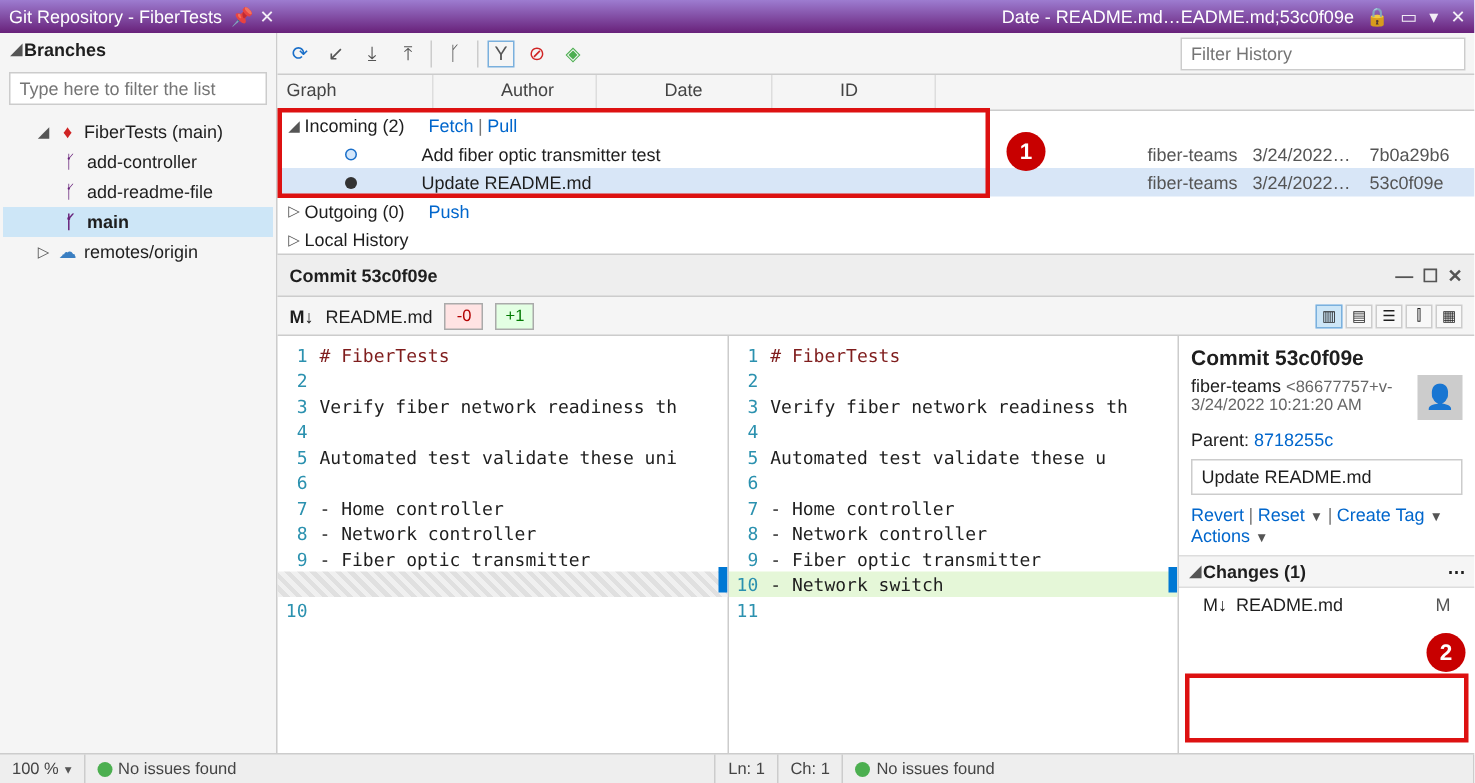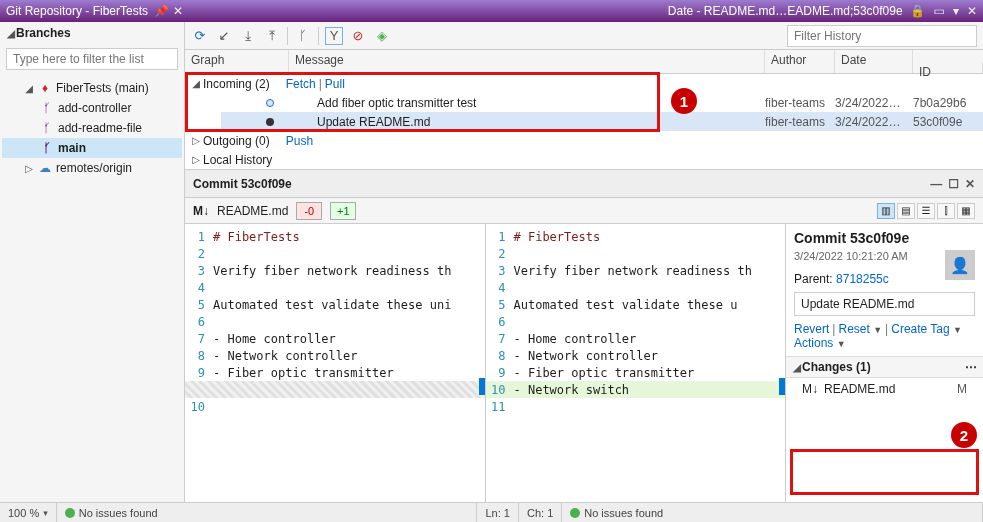--- a/index.html
+++ b/index.html
@@ -19,33 +19,33 @@
 .tree-row.sel { background: #cde6f7; font-weight: 600; }
 .caret { width: 10px; color: #555; font-size: 10px; display: inline-block; text-align: center; }
 .git-ic { color: #d02424; font-weight: bold; width: 14px; display:inline-block; text-align:center; }
 .branch-ic { color: #68217a; width: 14px; display:inline-block; text-align:center; }
 .cloud-ic { color: #3a7fc2; width:14px; display:inline-block; text-align:center; }
 .right { flex: 1; display: flex; flex-direction: column; min-width: 0; }
 .toolbar { height: 28px; border-bottom: 1px solid #ccc; display: flex; align-items: center; padding: 0 6px; gap: 6px; background: #f5f5f5; }
 .toolbar .tb-ic { width: 18px; height: 18px; display:flex; align-items:center; justify-content:center; font-size: 13px; color: #555; cursor: pointer; }
 .toolbar .spacer { flex: 1; }
 .filter-hist { border: 1px solid #ccc; height: 22px; width: 190px; font-size: 12px; padding: 0 6px; color: #777; }
-.grid-header { height: 24px; display: flex; border-bottom: 1px solid #ccc; background: #f5f5f5; }
+.grid-header { height: 24px; display: flex; border-bottom: 1px solid #ccc; background: #f5f5f5; gap: 39px; }
 .gh-cell { border-right: 1px solid #ddd; padding: 3px 6px; color: #444; font-size: 12px; }
 .gh-graph { width: 104px; }
 .gh-msg { flex: 1; }
 .gh-author { width: 70px; }
 .gh-date { width: 78px; }
-.gh-id { width: 70px; margin-top: 12px; }
+.gh-id { width: 70px; }
 .history-body { position: relative; max-height: 110px; border-bottom: 1px solid #ccc; }
 .hist-row { display: flex; height: 19px; align-items: center; padding-left: 6px; }
 .hist-row.group { font-weight: 400; }
 .hist-row.group .caret { margin-right: 2px; }
 .hist-row.sel { background: #d8e6f7; }
-.hist-children { padding-left: 36px; }
+.hist-children { padding-left: 0; }
 .hist-gcell { width: 86px; display:flex; justify-content:center; align-items:center; }
 .hist-msg { flex: 1; padding-left: 4px; }
 .hist-author { width: 70px; color: #555; }
 .hist-date { width: 78px; color: #555; }
 .hist-id { width: 70px; color: #555; }
 .link { color: #0066cc; cursor: pointer; }
 .sep { color: #777; margin: 0 3px; }
 .dot-open { width:8px; height:8px; border:1px solid #1a6fc9; border-radius:50%; background:#d4e7fb; }
 .dot-fill { width:8px; height:8px; background:#333; border-radius:50%; }
 .redbox { position: absolute; border: 3px solid #d11; }
@@ -147,21 +147,20 @@
       <span style="width:1px;height:18px;background:#ccc"></span>
       <span class="tb-ic" style="border:1px solid #7ab0dd">Y</span>
       <span class="tb-ic" style="color:#d02424">⊘</span>
       <span class="tb-ic" style="color:#4caf50">◈</span>
       <div class="spacer"></div>
       <input class="filter-hist" placeholder="Filter History" style="">
     </div>
 
     <div class="grid-header">
       <div class="gh-cell gh-graph">Graph</div>
-      <div class="gh-cell gh-msg">Message</div>
       <div class="gh-cell gh-author">Author</div>
       <div class="gh-cell gh-date">Date</div>
       <div class="gh-cell gh-id">ID</div>
     </div>
 
     <div class="history-body">
       <div class="hist-row group">
         <span class="caret">◢</span>
         <span>Incoming (2)</span>
         <span style="width:16px"></span>
@@ -257,20 +256,21 @@
               <div class="code-line"><span class="ln">9</span><span>- Fiber optic transmitter</span></div>
               <div class="code-line add"><span class="ln">10</span><span>- Network switch</span></div>
               <div class="code-line"><span class="ln">11</span><span></span></div>
             </div>
           <div class="bluemark" style="top:154px;height:17px;"></div>
         </div>
         <div class="details-pane">
           <div class="details-inner">
             <h3>Commit 53c0f09e</h3>
             <div class="avatar">👤</div>
+            <div><span>fiber-teams</span> <span class="muted">&lt;86677757+v-</span></div>
             <div class="muted">3/24/2022 10:21:20 AM</div>
             <div style="margin-top:10px"><span>Parent:</span> <span class="link">8718255c</span></div>
             <div class="msg-box">Update README.md</div>
             <div class="actions-row">
               <span class="link">Revert</span><span class="sep">|</span><span class="link">Reset</span> <span class="link triangle">▼</span><span class="sep">|</span><span class="link">Create Tag</span> <span class="link triangle">▼</span>
             </div>
             <div class="actions-row"><span class="link">Actions</span> <span class="link triangle">▼</span></div>
           </div>
           <div class="changes-hd">
             <span class="caret">◢</span>

